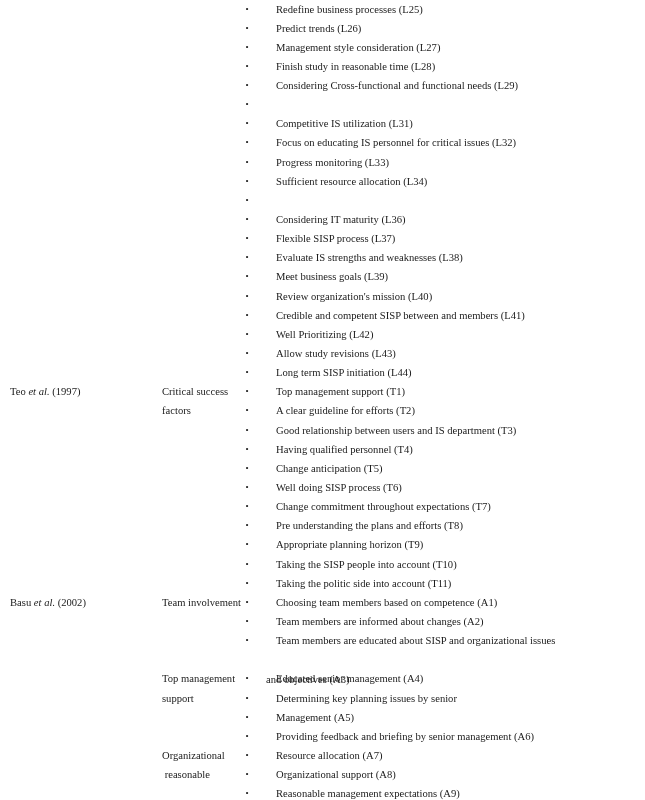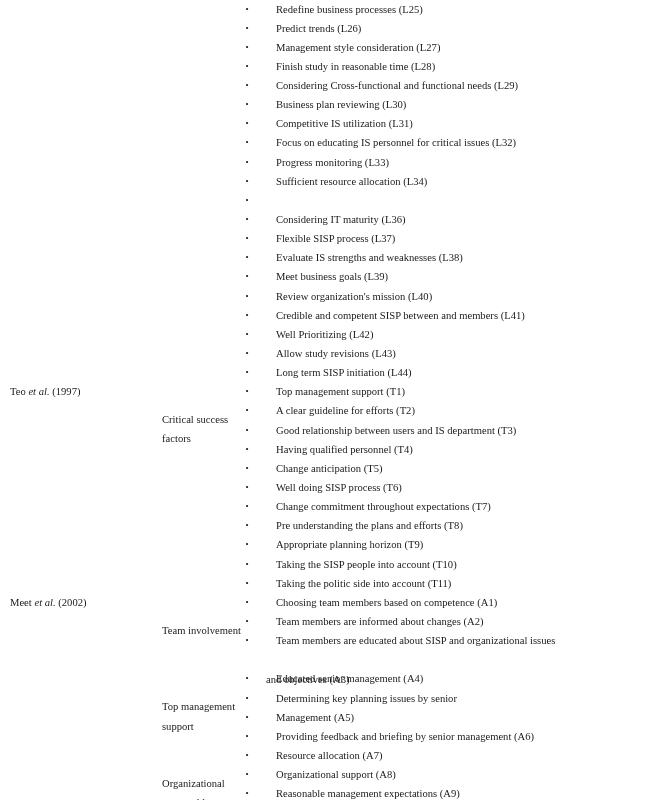--- a/index.html
+++ b/index.html
@@ -2,21 +2,21 @@
 <html><head>
 <meta charset="utf-8">
 <style>
   html, body { margin: 0; padding: 0; background: #ffffff; }
   body { width: 645px; height: 800px; overflow: hidden; position: relative;
          font-family: "Liberation Serif", "DejaVu Serif", serif; font-size: 10.6px; color: #1a1a1a; }
   .table { position: absolute; left: 0; top: 0; width: 645px; }
   .group { position: relative; }
   .row { position: relative; height: 19.15px; line-height: 19.15px; white-space: nowrap; }
   .col-author { position: absolute; left: 10px; top: 0; }
-  .col-cat { position: absolute; left: 162px; top: 0; margin-top: 28px; }
+  .col-cat { position: absolute; left: 162px; top: 0; }
   .col-cat .line { display: block; height: 19.15px; line-height: 19.15px; }
   .bullet { position: absolute; left: 243px; width: 8px; text-align: center; font-size: 9px; }
   .item-text { position: absolute; left: 276px; }
   .item-text-cont { position: absolute; left: 266px; margin-top: 20px; }
   i { font-style: italic; }
 </style>
 </head>
 <body>
 
 <div class="table" style="top:-0.5px;">
@@ -37,21 +37,20 @@
     <div class="row">
         <span class="bullet">•</span>
         <span class="item-text">Finish study in reasonable time (L28)</span>
       </div>
     <div class="row">
         <span class="bullet">•</span>
         <span class="item-text">Considering Cross-functional and functional needs (L29)</span>
       </div>
     <div class="row">
         <span class="bullet">•</span>
-        <span class="item-text">Business plan reviewing (L30)</span>
       </div>
     <div class="row">
         <span class="bullet">•</span>
         <span class="item-text">Competitive IS utilization (L31)</span>
       </div>
     <div class="row">
         <span class="bullet">•</span>
         <span class="item-text">Focus on educating IS personnel for critical issues (L32)</span>
       </div>
     <div class="row">
@@ -150,21 +149,21 @@
         <span class="item-text">Taking the SISP people into account (T10)</span>
       </div>
     <div class="row">
         <span class="bullet">•</span>
         <span class="item-text">Taking the politic side into account (T11)</span>
       </div>
   </div>
 
   <div class="group">
     <div class="row">
-      <span class="col-author"><span>Meet</span> <i>et al.</i> <span>(2002)</span></span>
+      <span class="col-author"><span>Basu</span> <i>et al.</i> <span>(2002)</span></span>
       <span class="col-cat">
           <span class="line">Team involvement</span>
         </span>
       <span class="bullet">•</span>
         <span class="item-text">Choosing team members based on competence (A1)</span>
     </div>
     <div class="row">
         <span class="bullet">•</span>
         <span class="item-text">Team members are informed about changes (A2)</span>
       </div>

